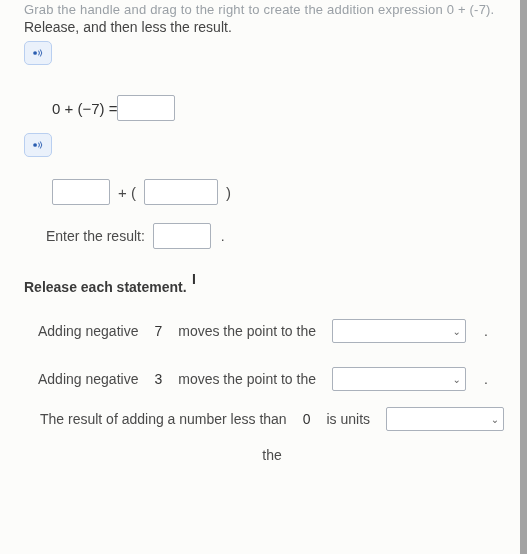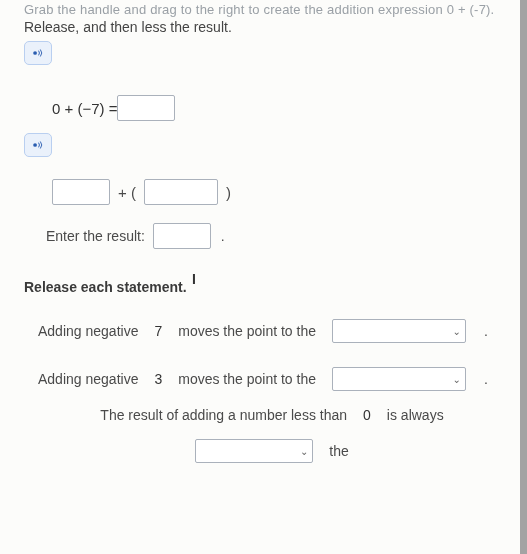--- a/index.html
+++ b/index.html
@@ -190,20 +190,20 @@
   <span> moves the point to the</span>
   <span class="select-box w130">
     <span class="chev">⌄</span>
   </span>
   <span class="period">.</span>
 </div>
 
 <div class="stmt stmt-last">
   <span>The result of adding a number less than </span>
   <span class="num">0</span>
-  <span> is always</span>
+  <span> is units</span>
   <span class="select-box w118">
     <span class="chev">⌄</span>
   </span>
   <span>the</span>
 </div>
 
 </div>
 
 </body></html>

